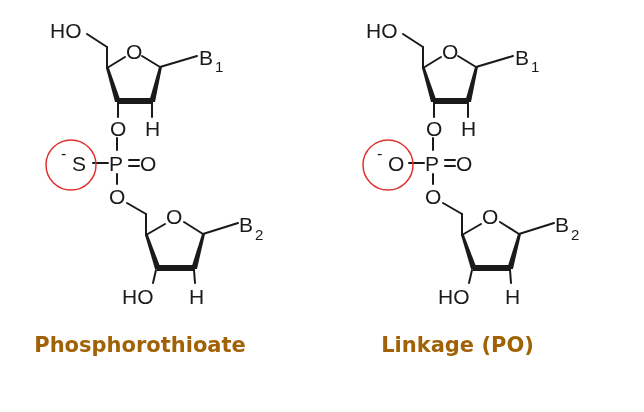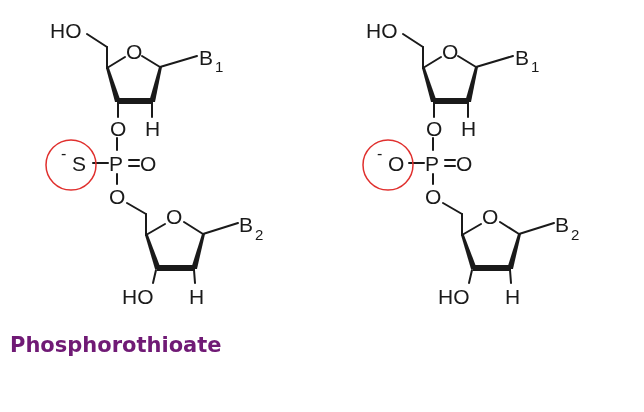--- a/index.html
+++ b/index.html
@@ -2,23 +2,23 @@
 <html><head>
 <meta charset="utf-8">
 <style>
   html, body { margin: 0; padding: 0; background: #ffffff; }
   body { width: 644px; height: 412px; position: relative; overflow: hidden; font-family: "Liberation Sans", sans-serif; }
   #stage { position: absolute; left: 0; top: 0; width: 644px; height: 412px; }
   svg text.atom { font-family: "Liberation Sans", sans-serif; font-size: 21px; fill: #1a1a1a; }
   svg text.sub { font-family: "Liberation Sans", sans-serif; font-size: 15px; fill: #1a1a1a; }
   svg text.charge { font-family: "Liberation Sans", sans-serif; font-size: 16px; fill: #1a1a1a; }
   .caption {
-    position: absolute; text-align: left;
+    position: absolute; text-align: center;
     font-family: "DejaVu Sans", sans-serif; font-weight: bold;
-    font-size: 21px; line-height: 30px; color: #701a75;
+    font-size: 21px; line-height: 30px; color: #a16207;
   }
   .caption div { white-space: nowrap; }
 </style>
 </head>
 <body>
 
 <div id="stage">
   <svg width="644" height="412" viewBox="0 0 644 412" xmlns="http://www.w3.org/2000/svg">
 
     <g stroke="#1a1a1a" stroke-width="2" fill="none" stroke-linecap="round">
@@ -119,14 +119,15 @@
         <text class="atom" x="122" y="304">HO</text>
         <text class="atom" x="189" y="304">H</text>
       </g>
     </g>
   </svg>
 
   <div class="caption" style="left:10px; top:330px; width:260px;">
     <div>Phosphorothioate</div>
   </div>
   <div class="caption" style="left:335px; top:330px; width:245px;">
+    <div>Linkage (PO)</div>
   </div>
 </div>
 
 </body></html>

